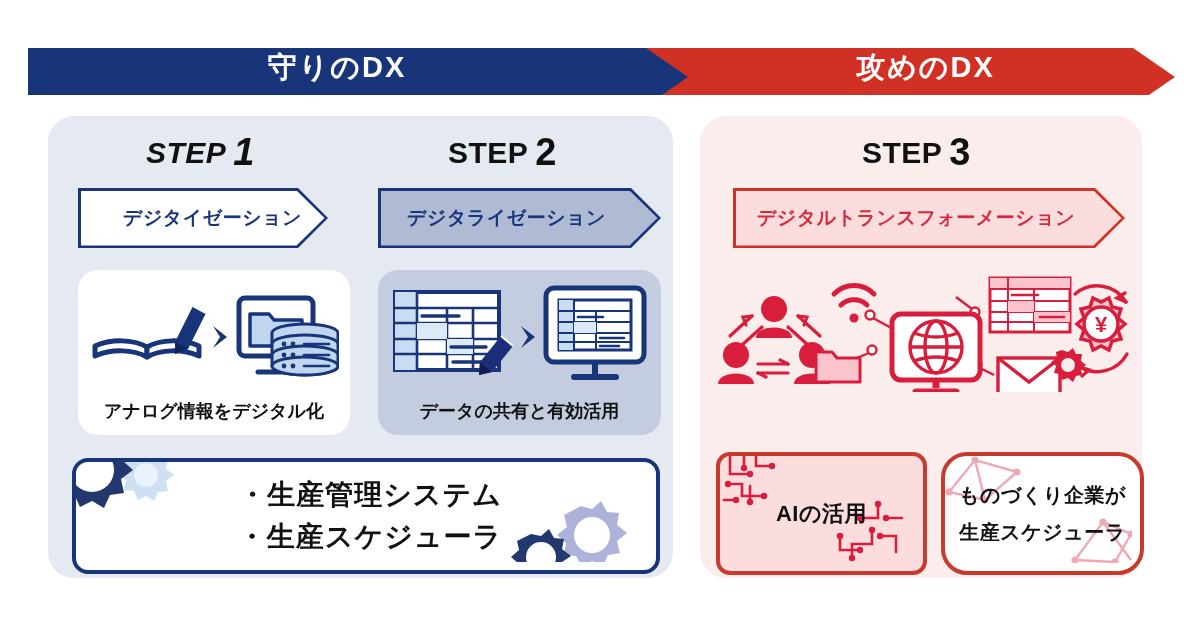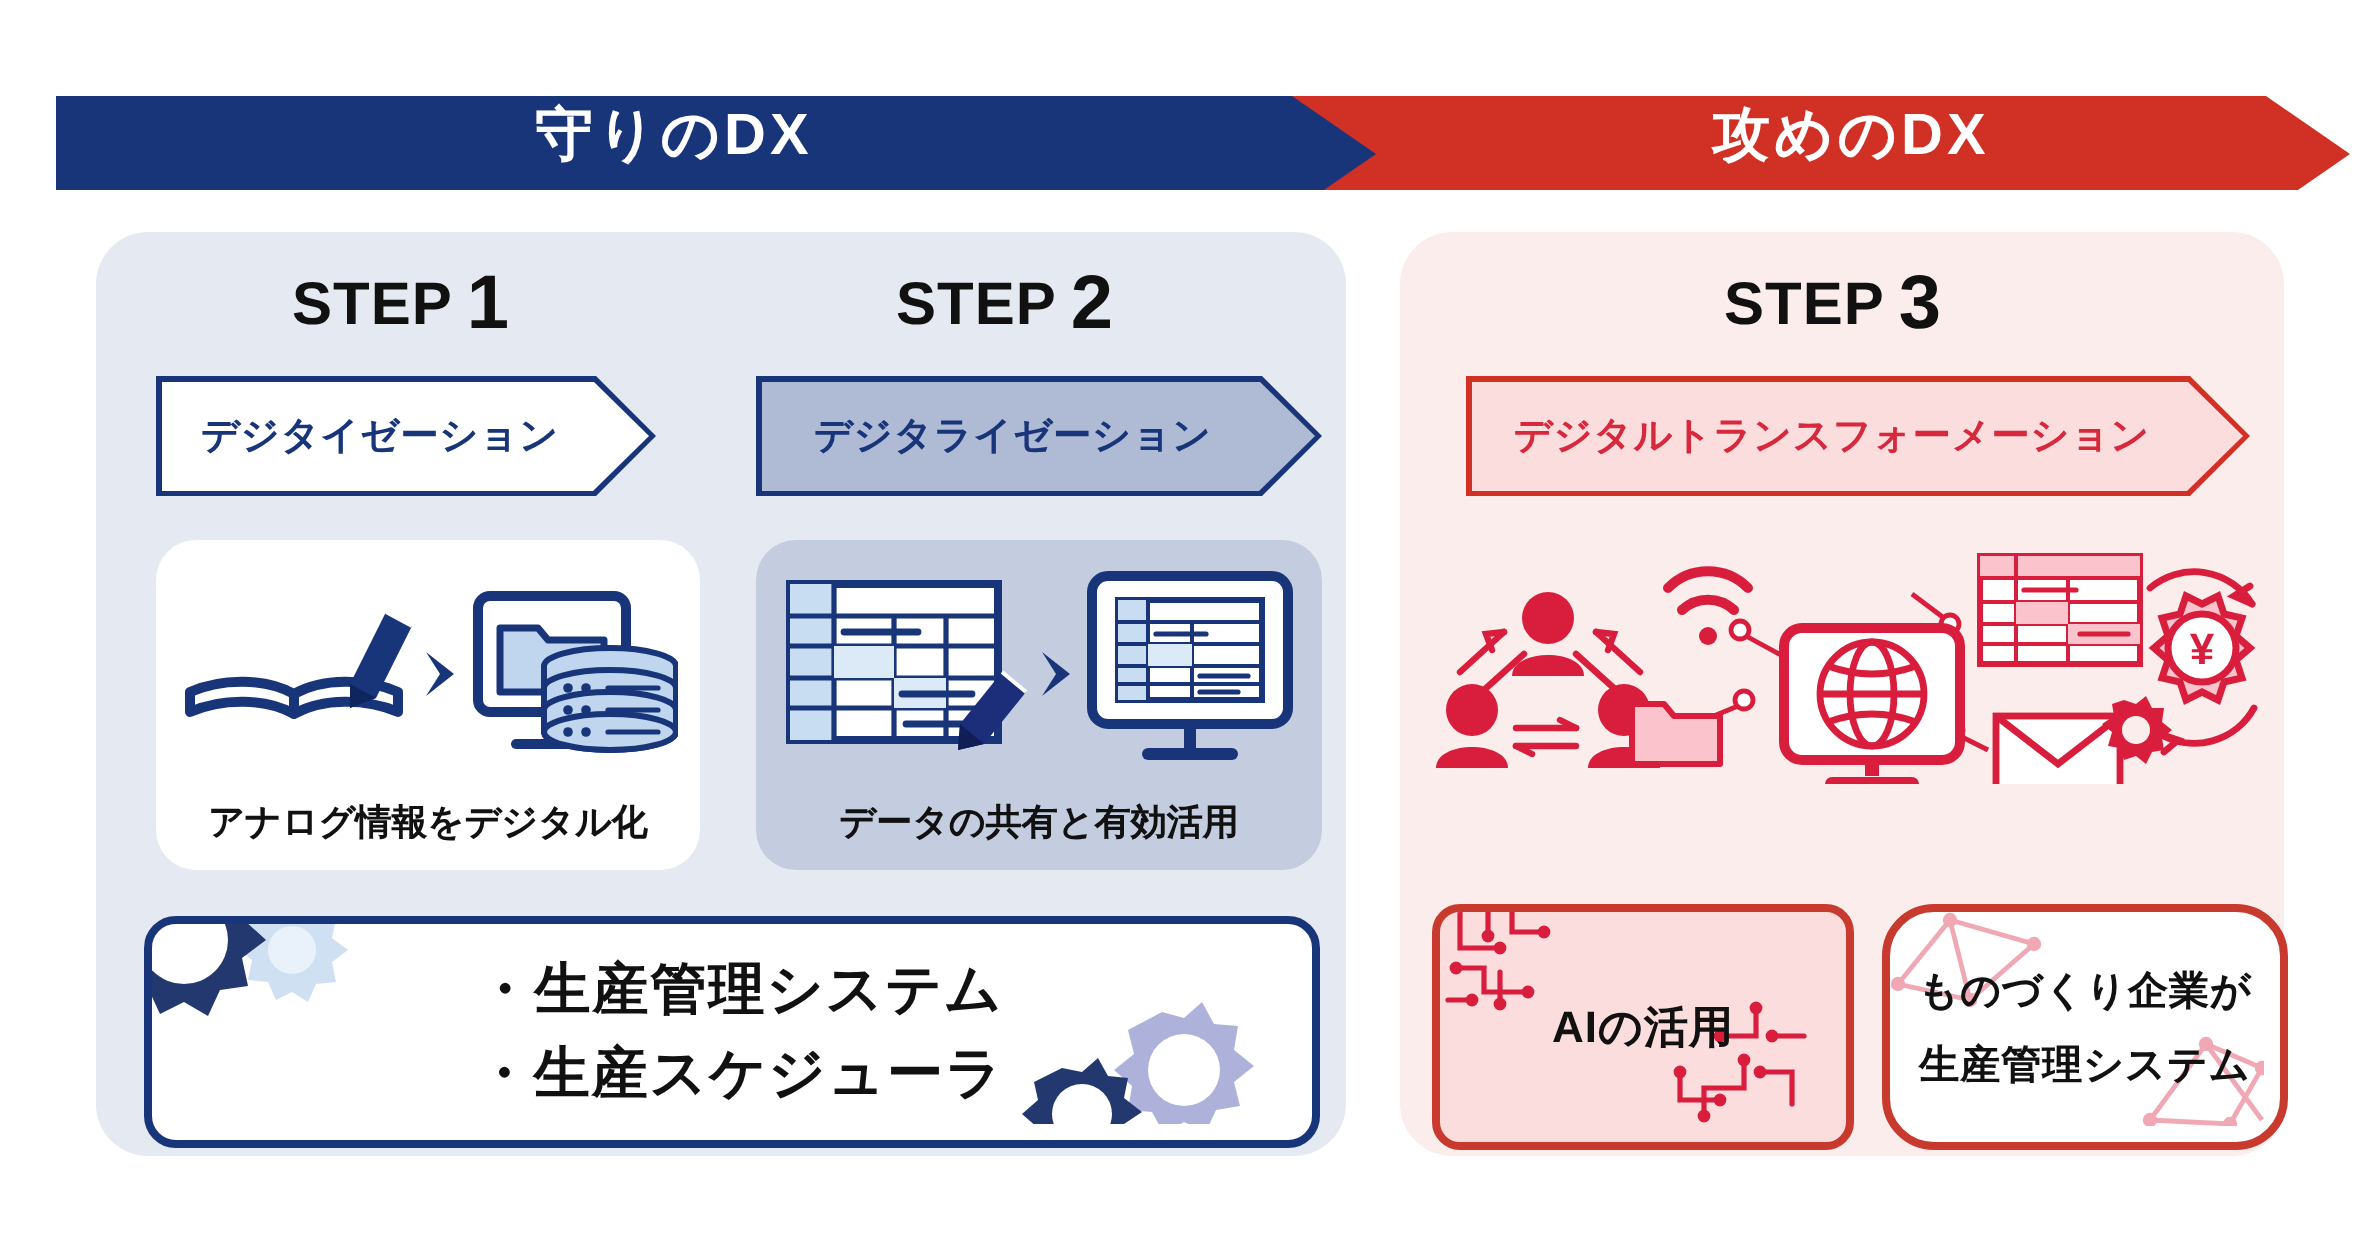--- a/index.html
+++ b/index.html
@@ -31,42 +31,42 @@
   .panel{position:absolute;border-radius:26px;}
   #panel-left{left:48px;top:116px;width:625px;height:462px;background:#E5E9F2;}
   #panel-right{left:700px;top:116px;width:442px;height:462px;background:#FBEDEC;}
 
   
   .step-head{
     position:absolute;font-weight:700;color:#111;white-space:nowrap;
     font-size:30px;letter-spacing:.5px;
   }
   .step-head .num{font-size:38px;margin-left:7px;vertical-align:-2px;}
-  #step1-head{left:146px;top:131px;}
+  #step1-head{left:146px;top:131px;font-style:italic;}
   #step2-head{left:448px;top:131px;}
   #step3-head{left:862px;top:131px;}
 
   
   .chev{
     position:absolute;height:60px;display:flex;align-items:center;justify-content:center;
   }
   .chev .edge{
     position:absolute;inset:0;
     clip-path:polygon(0 0, calc(100% - 30px) 0, 100% 50%, calc(100% - 30px) 100%, 0 100%);
   }
   .chev .edge::after{
     content:"";position:absolute;inset:2.5px;
     clip-path:polygon(0 0, calc(100% - 29px) 0, calc(100% - 1px) 50%, calc(100% - 29px) 100%, 0 100%);
   }
   .chev .lbl{
     position:relative;z-index:4;font-weight:700;font-size:19px;letter-spacing:.5px;white-space:nowrap;
     padding-right:26px;
   }
   
-  #chev1{left:78px;top:188px;width:250px;}
+  #chev1{left:78px;top:188px;width:250px;justify-content:flex-end;}
   #chev1 .edge{background:#19357A;}
   #chev1 .edge::after{background:#ffffff;}
   #chev1 .lbl{color:#19357A;}
   
   #chev2{left:378px;top:188px;width:283px;}
   #chev2 .edge{background:#19357A;}
   #chev2 .edge::after{background:#AFBBD4;}
   #chev2 .lbl{color:#19357A;}
   
   #chev3{left:733px;top:188px;width:392px;}
@@ -459,17 +459,17 @@
         <circle cx="40" cy="44" r="3.6"></circle>
           <circle cx="4" cy="36" r="3.6"></circle>
         <circle cx="158" cy="66" r="3.6"></circle>
           <circle cx="186" cy="78" r="3.6"></circle>
         <circle cx="130" cy="104" r="3.6"></circle>
           <circle cx="170" cy="106" r="3.6"></circle>
       </g>
     </svg>
     <div class="rbox-text">
       <div class="rbox-line">ものづくり企業が</div>
-      <div class="rbox-line">生産管理システム</div>
+      <div class="rbox-line">生産スケジューラ</div>
     </div>
   </div>
 
 </div>
 
 </body></html>

